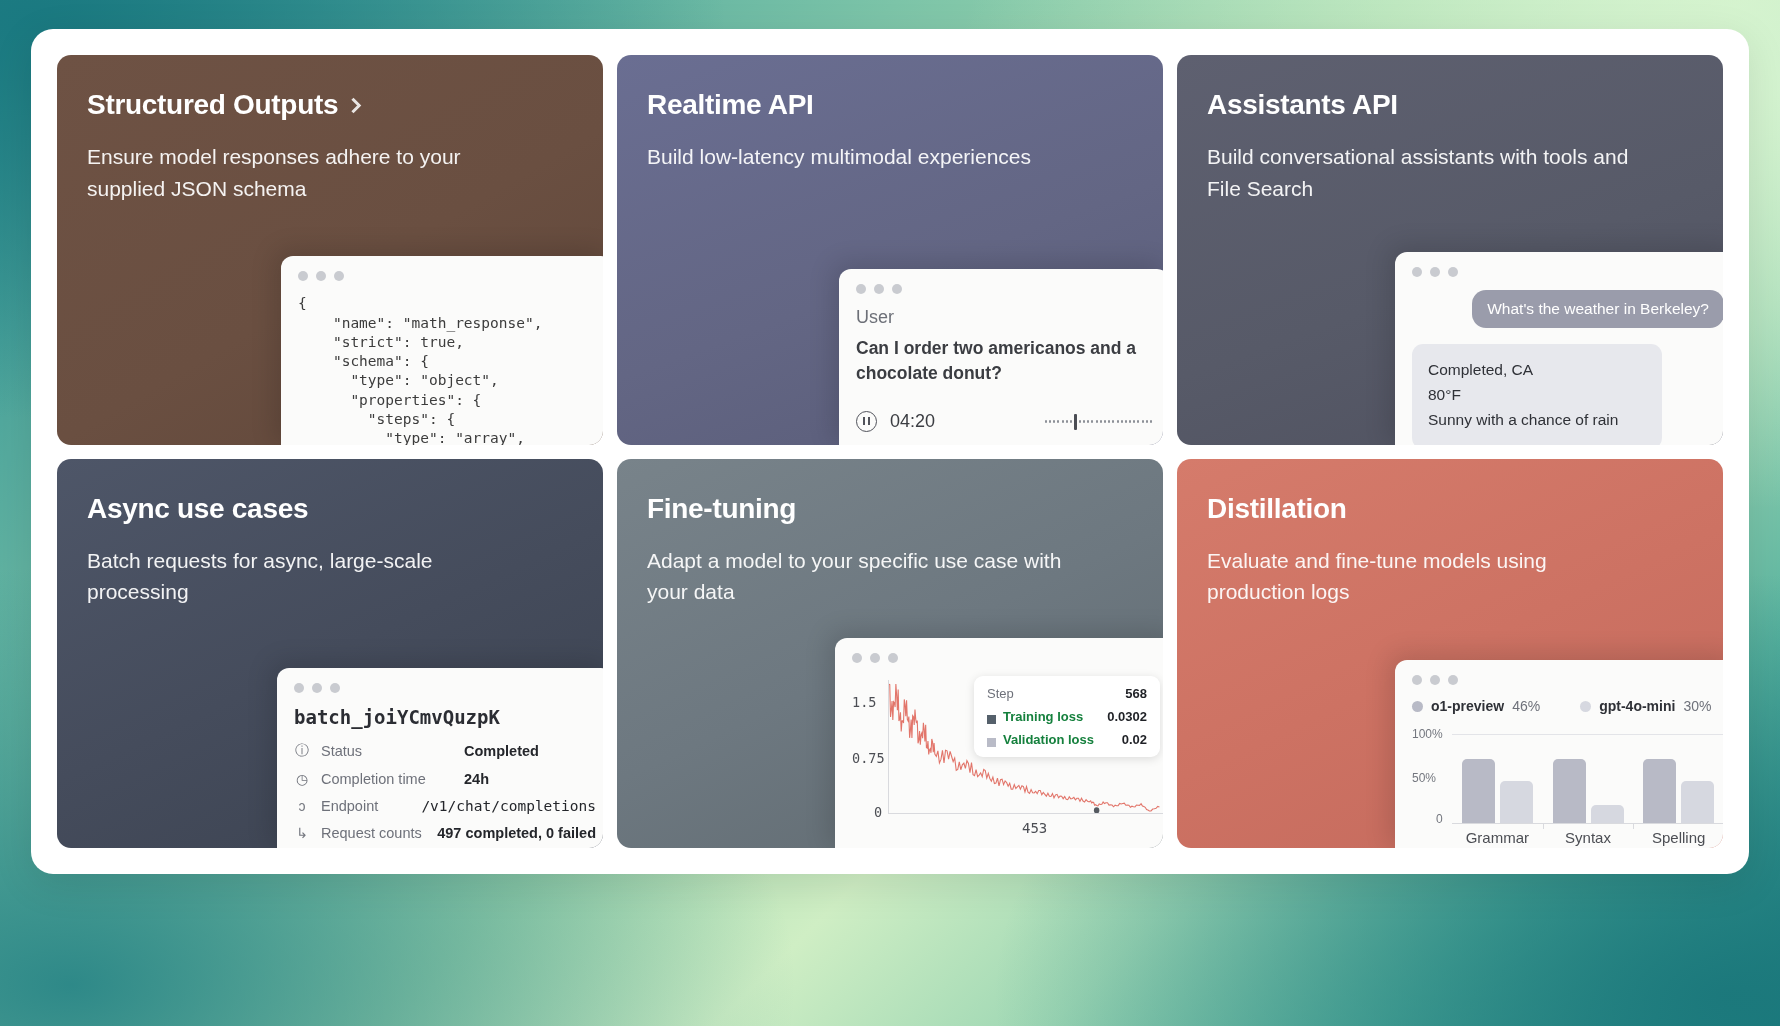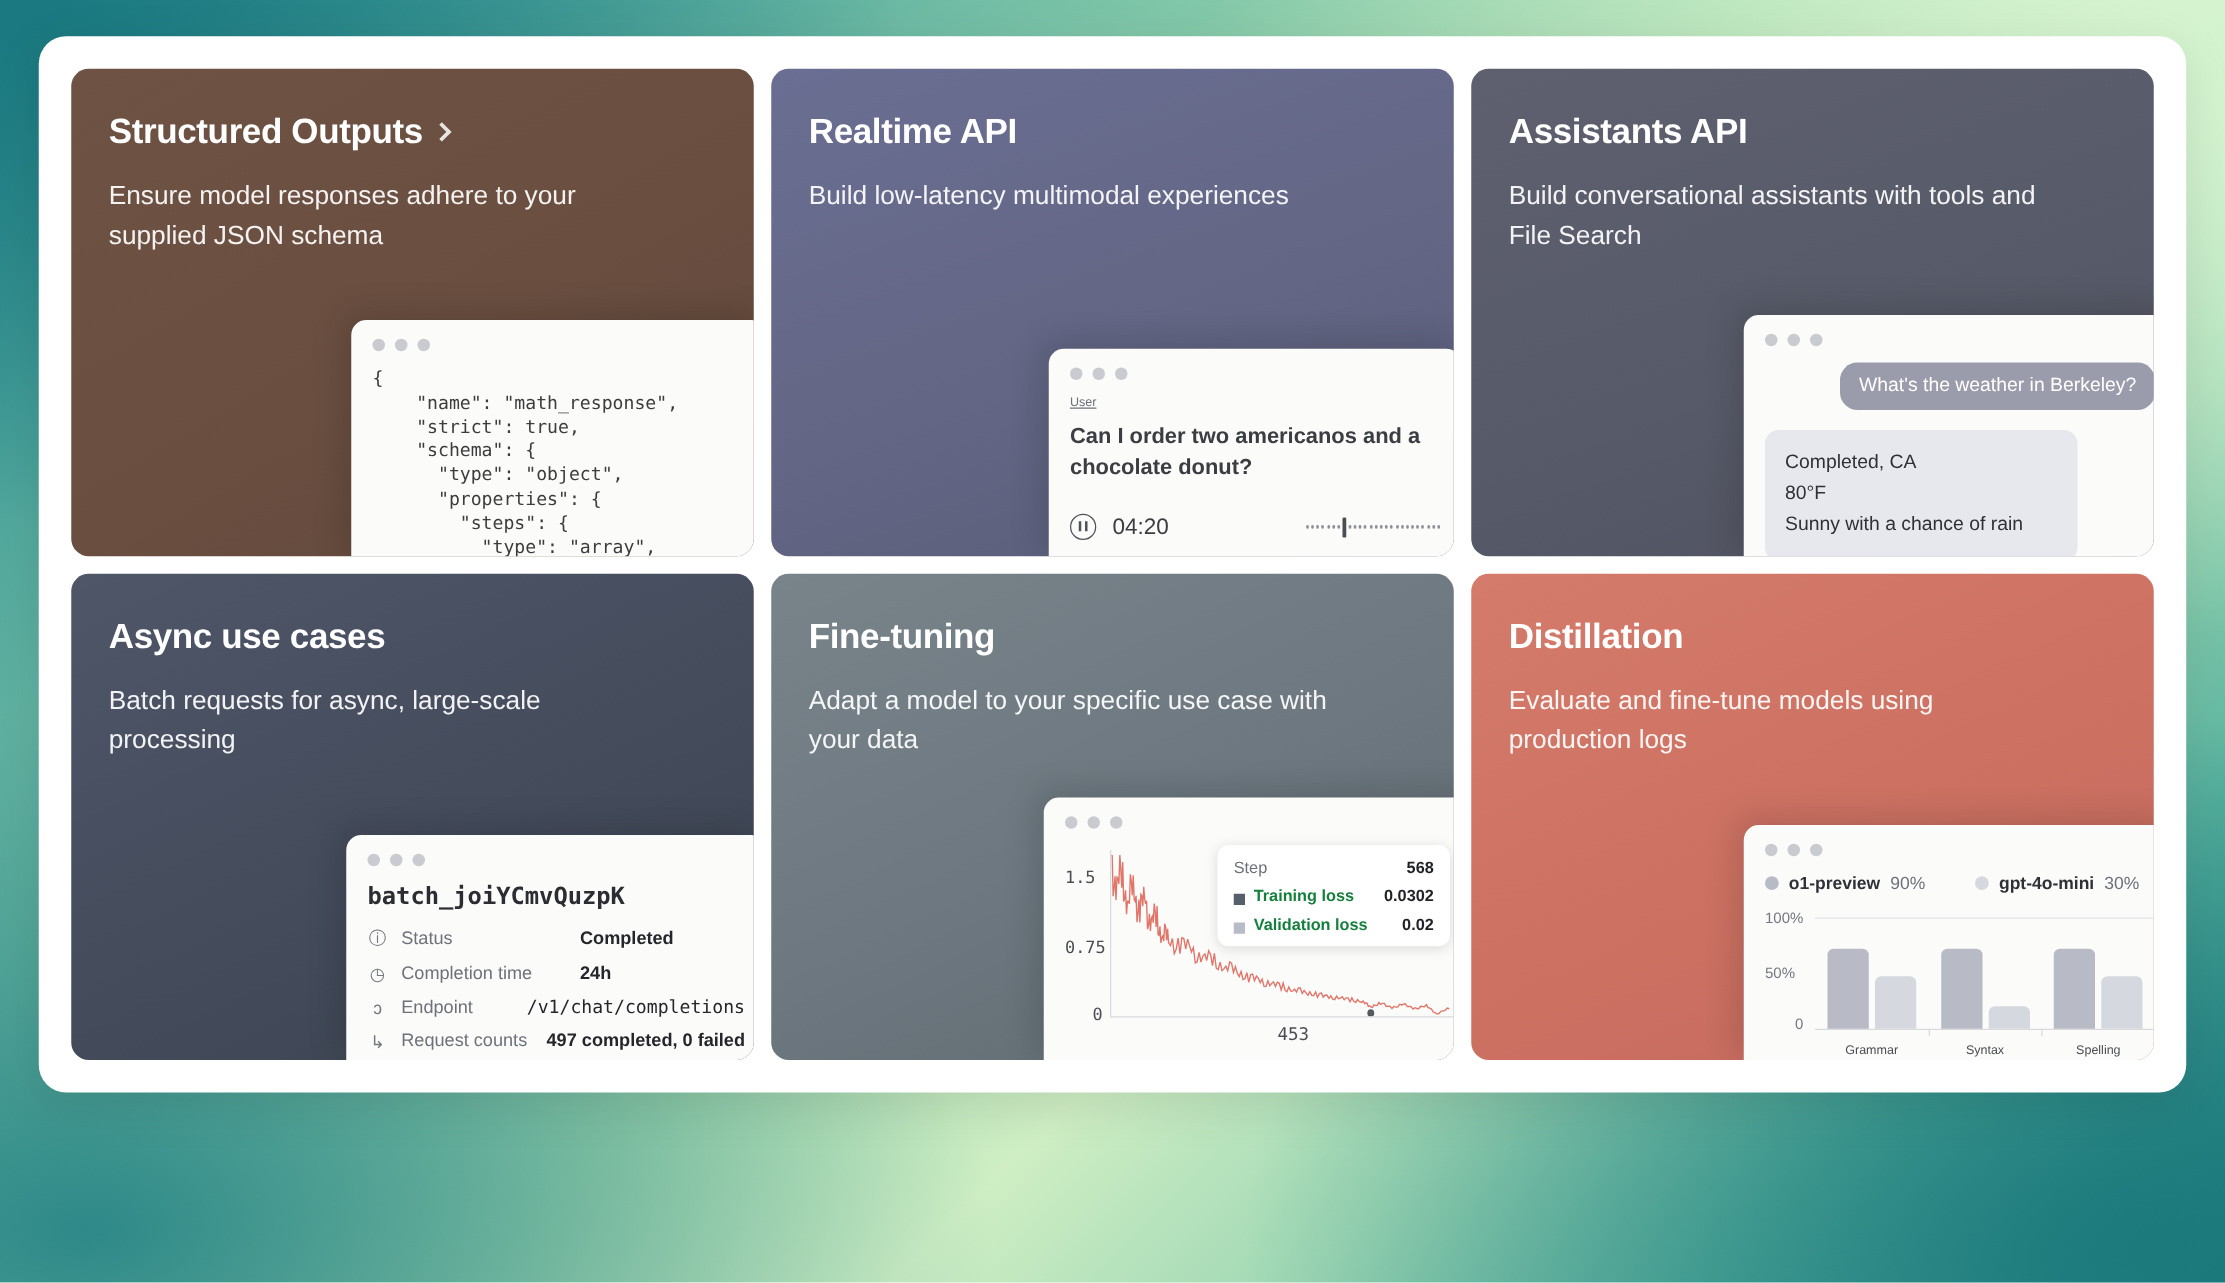--- a/index.html
+++ b/index.html
@@ -107,21 +107,21 @@
   
   .code {
     font-family: "DejaVu Sans Mono", monospace;
     font-size: 14.5px;
     line-height: 1.33;
     color: #3c3c3c;
     white-space: pre;
   }
 
   
-  .rt-role { font-size: 10px; color: #6d7078; margin-bottom: 8px; text-decoration: underline; }
+  .rt-role { font-size: 18px; color: #6d7078; margin-bottom: 8px; }
   .rt-msg { font-size: 17.5px; font-weight: bold; color: #3b3d42; line-height: 1.45; }
   .rt-player { display: flex; align-items: center; gap: 13px; margin-top: 24px; padding-bottom: 16px; }
   .rt-time { font-size: 18px; color: #3b3d42; }
   .pause-ico { width: 21px; height: 21px; border: 1.7px solid #50525a; border-radius: 50%; position: relative; flex: none; }
   .pause-ico::before, .pause-ico::after {
     content: ""; position: absolute; top: 5px; width: 2px; height: 8px; background: #50525a;
   }
   .pause-ico::before { left: 6px; }
   .pause-ico::after  { left: 11px; }
   .wave { display: flex; align-items: center; gap: 2.2px; height: 22px; flex: 1; justify-content: flex-end; }
@@ -171,21 +171,21 @@
   .dl-name { font-weight: bold; color: #2f3137; }
   .dl-pct { color: #6e717a; }
   .dl-chart { position: relative; height: 112px; }
   .dl-ax { position: absolute; left: 0; font-size: 12px; color: #74777f; }
   .dl-grid { position: absolute; left: 40px; right: 0; border-top: 1px solid #e3e4e8; }
   .dl-bars { position: absolute; left: 40px; right: 0; top: 0; bottom: 22px; display: flex; align-items: flex-end; border-bottom: 1px solid #d9dade; }
   .dl-group { flex: 1; display: flex; align-items: flex-end; justify-content: center; gap: 5px; height: 100%; position: relative; }
   .dl-group + .dl-group::before { content:""; position:absolute; left:0; bottom:-6px; width:1px; height:6px; background:#d9dade; }
   .dl-bar { width: 33px; border-radius: 5px 5px 0 0; }
   .dl-xlabels { position: absolute; left: 40px; right: 0; bottom: 0; display: flex; }
-  .dl-xlabels span { flex: 1; text-align: center; font-size: 10px; color: #4c4e54; }
+  .dl-xlabels span { flex: 1; text-align: center; font-size: 15px; color: #4c4e54; }
 </style>
 </head>
 <body>
 
 <div class="shell">
   <div class="grid">
 
     <div class="card c-structured">
       <div class="card-title">
         <span>Structured Outputs</span>
@@ -364,21 +364,21 @@
       <div class="win" style="bottom:-4px; right:-18px; width:346px; padding-bottom:6px;">
         <div class="dots">
           <span class="dot"></span>
           <span class="dot"></span>
           <span class="dot"></span>
         </div>
         <div class="dl-legend">
           <span class="dl-leg">
             <span class="dl-d" style="background:#b8bac6"></span>
             <span class="dl-name">o1-preview</span>
-            <span class="dl-pct">90%</span>
+            <span class="dl-pct">46%</span>
           </span>
           <span class="dl-leg">
             <span class="dl-d" style="background:#d6d8e0"></span>
             <span class="dl-name">gpt-4o-mini</span>
             <span class="dl-pct">30%</span>
           </span>
         </div>
         <div class="dl-chart">
           <div class="dl-ax" style="top:-7px;">100%</div>
           <div class="dl-ax" style="top:37px;">50%</div>

